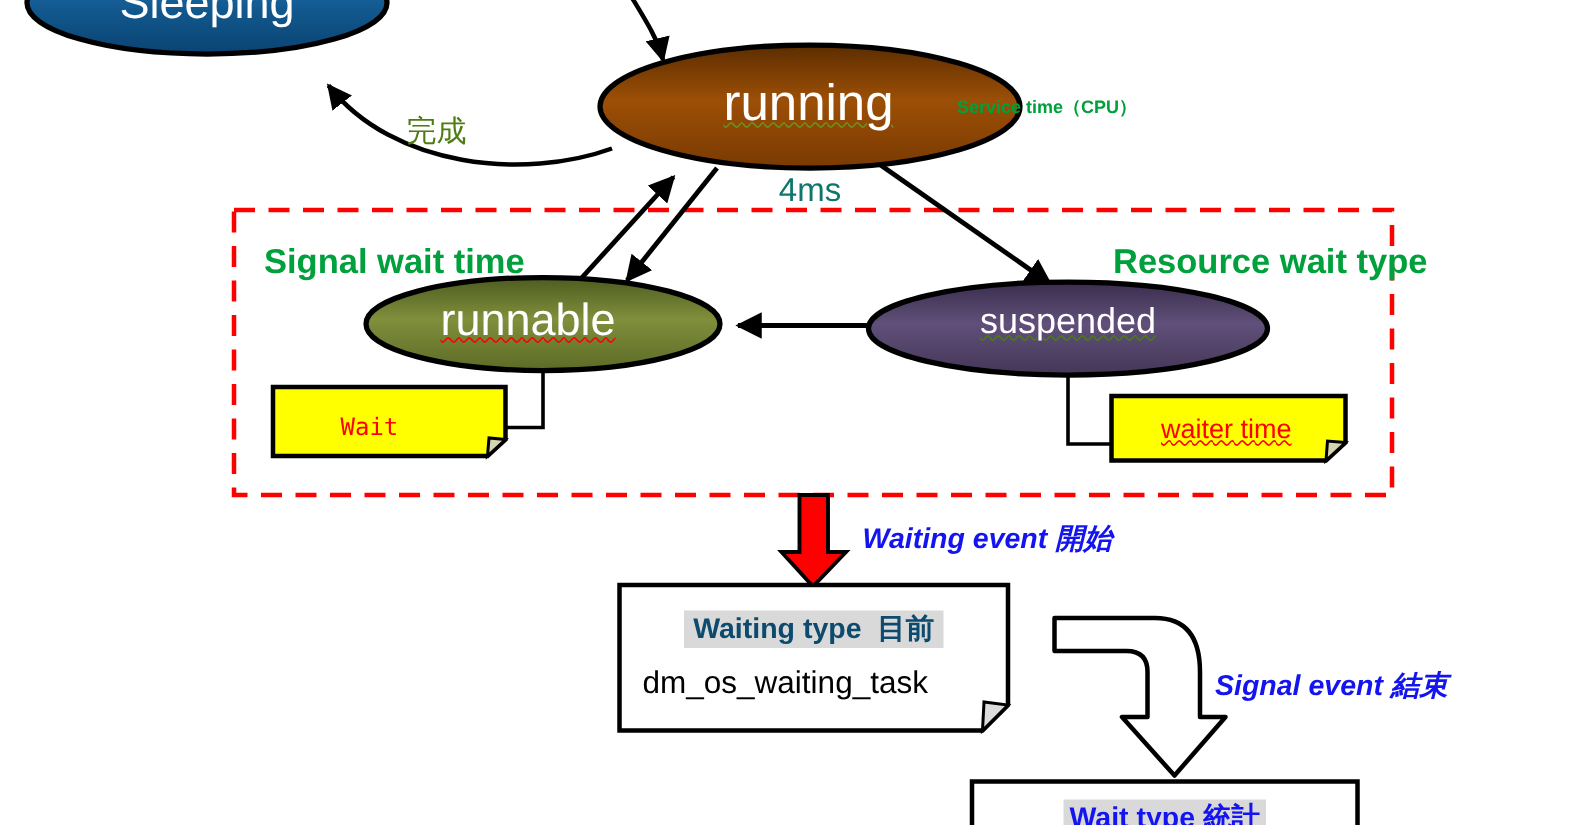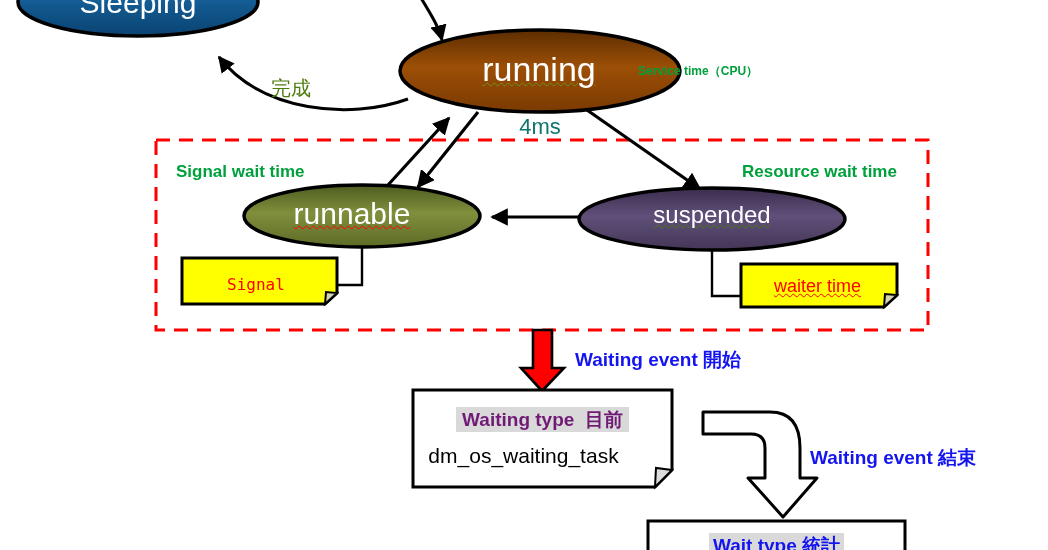--- a/index.html
+++ b/index.html
@@ -28,27 +28,28 @@
   .ellipse-text {
     position: absolute;
     white-space: nowrap;
     text-align: center;
     color: #ffffff;
     line-height: 1;
     pointer-events: none;
   }
   .green-lbl {
     color: #00a03c;
-    font-size: 17px;
+    font-size: 23px;
     font-weight: 600;
   }
   .blue-lbl {
     color: #1414f0;
     font-size: 19px;
     font-weight: 600;
+    font-style: italic;
   }
   .red-lbl {
     color: #4d7c0f;
     font-size: 20px;
   }
   .note-text {
     position: absolute;
     white-space: nowrap;
     color: #ff0000;
     font-family: "DejaVu Sans Mono", monospace;
@@ -153,32 +154,32 @@
 </div>
 
 <div class="ellipse-text" style="left:579px; top:203px; width:266px; font-size:24px;">
   <span class="wavy-red" style="text-decoration-color:#4a7a12;">suspended</span>
 </div>
 
 <div class="lbl green-lbl" style="left:638px; top:65px; font-size:12px;">Service time（CPU）</div>
 
 <div class="lbl green-lbl" style="left:176px; top:163px;">Signal wait time</div>
 
-<div class="lbl green-lbl" style="left:742px; top:163px;">Resource wait time</div>
+<div class="lbl green-lbl" style="left:742px; top:163px;">Resource wait type</div>
 
 <div class="lbl red-lbl" style="left:271px; top:78px;">完成</div>
 
-<div class="note-text" style="left:227px; top:277px;">Signal</div>
+<div class="note-text" style="left:227px; top:277px;">Wait</div>
 
 <div class="note-text wavy-red" style="left:774px; top:277px; font-family:'Liberation Sans',sans-serif; font-size:18px;">waiter time</div>
 
 <div class="lbl blue-lbl" style="left:575px; top:350px;">Waiting event  開始</div>
 
-<div class="lbl blue-lbl" style="left:810px; top:448px;">Waiting event  結束</div>
+<div class="lbl blue-lbl" style="left:810px; top:448px;">Signal event  結束</div>
 
 <div class="boxtext" style="left:413px; top:410px; width:259px; text-align:center;">
-  <span class="hl-gray" style="color:#701a75; font-size:19px; font-weight:600; padding:2px 6px;"><span>Waiting type</span>&nbsp;&nbsp;<span>目前</span></span>
+  <span class="hl-gray" style="color:#0c4a6e; font-size:19px; font-weight:600; padding:2px 6px;"><span>Waiting type</span>&nbsp;&nbsp;<span>目前</span></span>
 </div>
 <div class="boxtext" style="left:413px; top:445px; width:221px; text-align:center; color:#000000; font-size:21px;">dm_os_waiting_task</div>
 
 <div class="boxtext" style="left:648px; top:536px; width:257px; text-align:center;">
   <span class="hl-gray" style="color:#1414f0; font-size:19px; font-weight:600; padding:2px 4px;"><span>Wait type</span>&nbsp;<span>統計</span></span>
 </div>
 
 </body></html>

